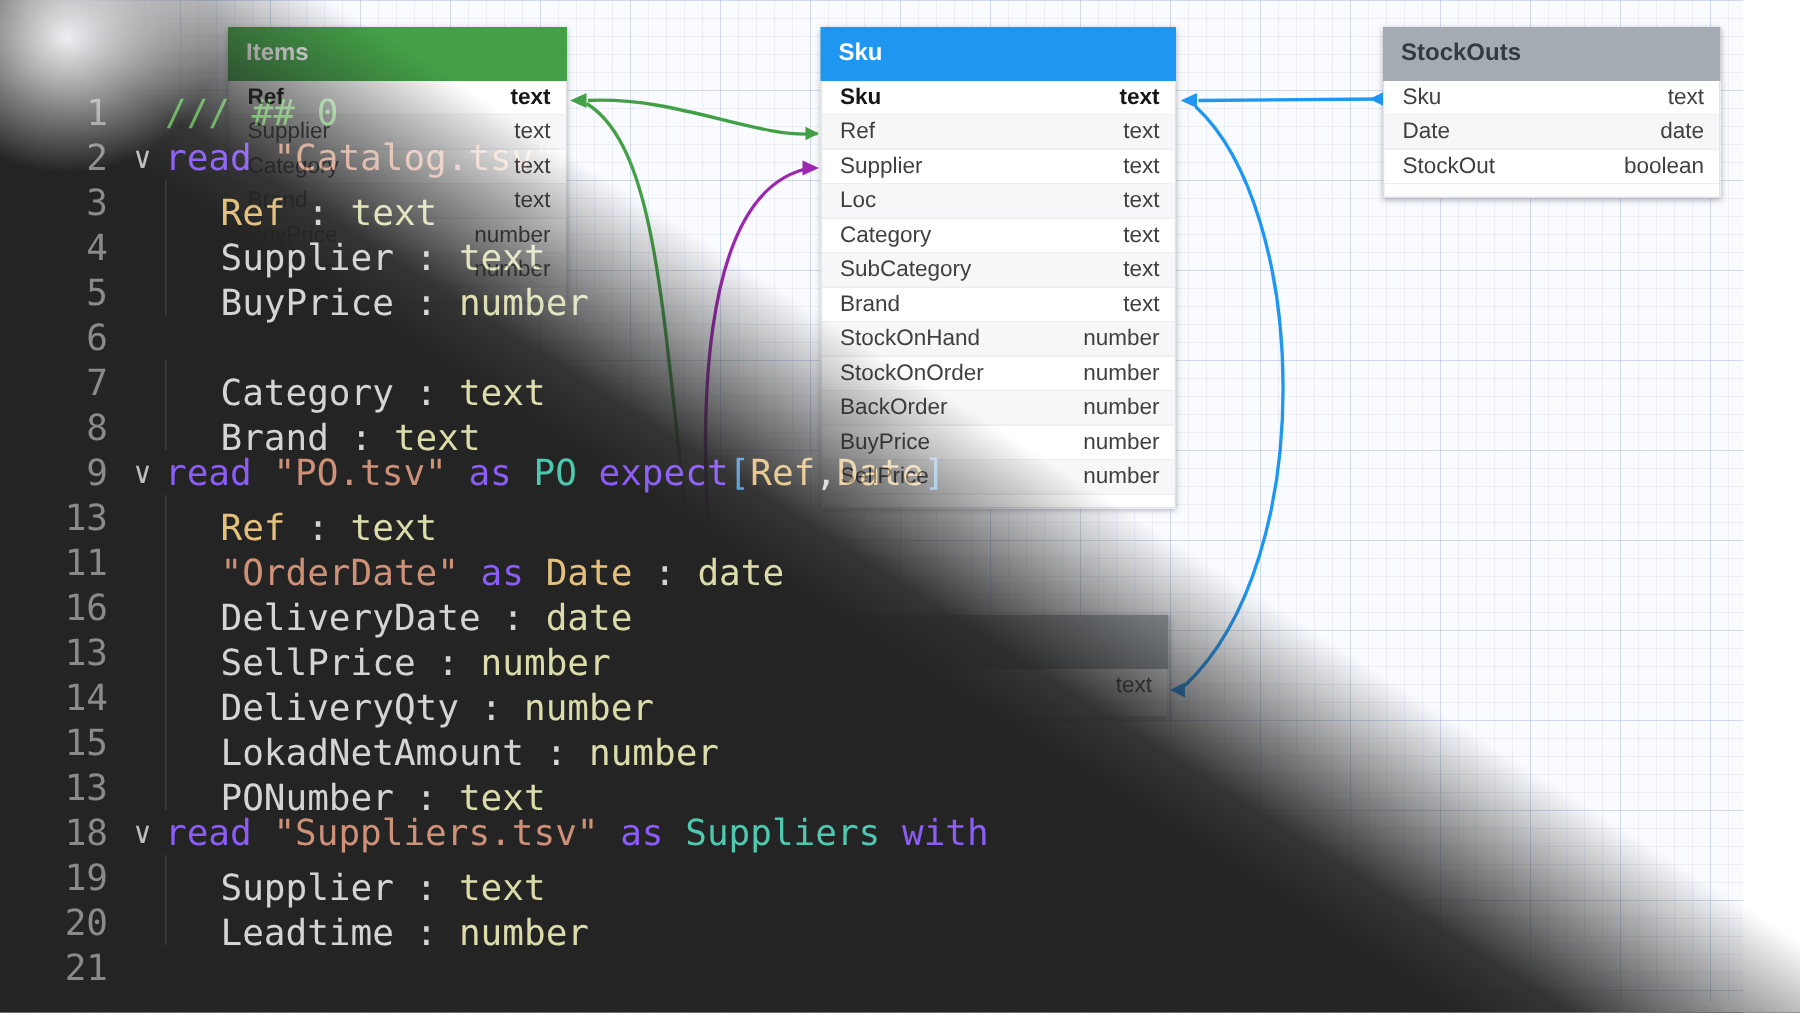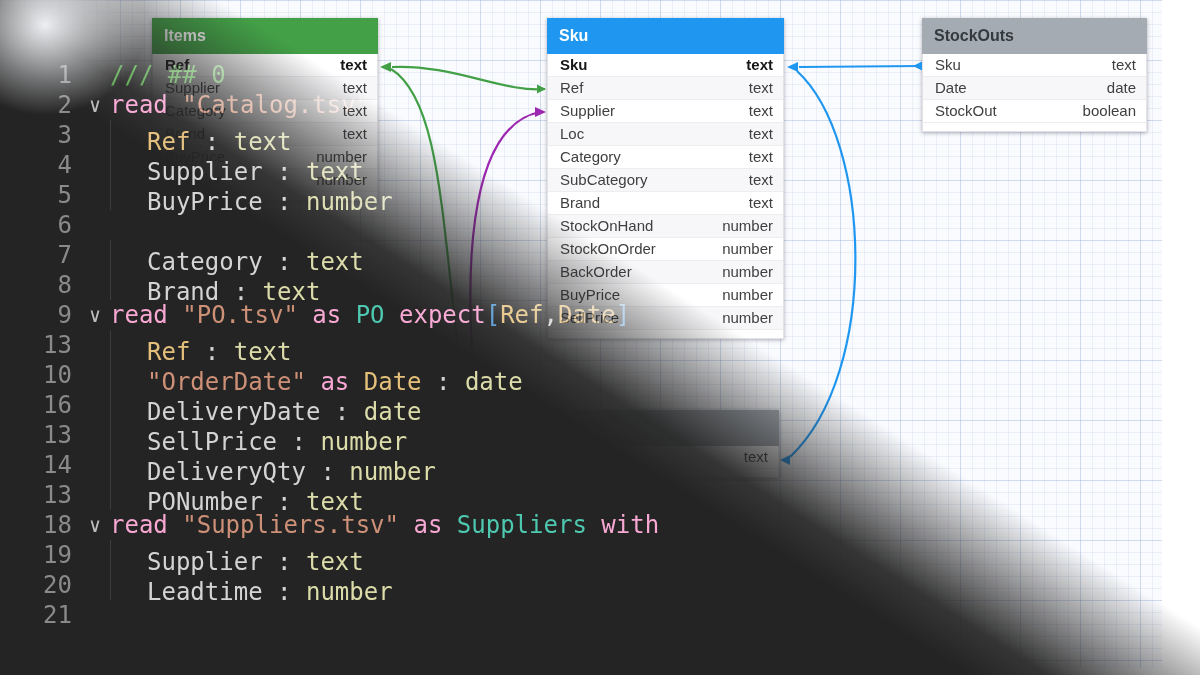--- a/index.html
+++ b/index.html
@@ -36,21 +36,21 @@
   
   .editor{position:absolute;inset:0;background:#242424;color:#d4d4d4;
     font-family:"DejaVu Sans Mono","Liberation Mono",monospace;font-size:24px;line-height:30px;
     -webkit-mask-image:linear-gradient(212.6deg, rgba(0,0,0,0) 43.5%, rgba(0,0,0,.92) 53.5%, #000 57%);
     mask-image:linear-gradient(212.6deg, rgba(0,0,0,0) 43.5%, rgba(0,0,0,.92) 53.5%, #000 57%);}
   .code-lines{position:absolute;left:0;top:60px;width:100%;}
   .cl{display:flex;height:30px;white-space:pre;}
   .ln{display:inline-block;width:72px;text-align:right;padding-right:8px;color:#8a8a8a;flex:none;}
   .fold{display:inline-block;width:30px;text-align:center;color:#bdbdbd;font-size:20px;flex:none;}
   .ind{display:inline-block;width:36px;height:30px;border-left:1px solid #3c3c3c;flex:none;}
-  .tok-c{color:#57a64a;} .tok-k{color:#f9a8d4;} .tok-s{color:#ce9178;}
+  .tok-c{color:#57a64a;} .tok-k{color:#8b5cf6;} .tok-s{color:#ce9178;}
   .tok-t{color:#4ec9b0;} .tok-f{color:#d4d4d4;} .tok-y{color:#dcdcaa;}
   .tok-g{color:#e5c07b;} .tok-p{color:#d4d4d4;} .tok-b{color:#569cd6;}
 
   .corner-haze{position:absolute;left:-55px;top:-65px;width:200px;height:180px;border-radius:50%;
     background:radial-gradient(closest-side, rgba(246,248,251,.95), rgba(246,248,251,0));pointer-events:none;}
 </style>
 </head>
 <body>
 
 <div class="stage">
@@ -197,24 +197,25 @@
         <div class="cl"><span class="ln">1</span><span class="fold"></span><span><span class="tok-c">/// ## 0</span></span></div>
         <div class="cl"><span class="ln">2</span><span class="fold">∨</span><span><span class="tok-k">read</span><span class="tok-p"> </span><span class="tok-s">"Catalog.tsv"</span><span class="tok-p"> </span><span class="tok-k">as</span><span class="tok-p"> </span><span class="tok-t">Items</span><span class="tok-p"> </span><span class="tok-k">with</span></span></div>
         <div class="cl"><span class="ln">3</span><span class="fold"></span><span><span class="ind"></span><span class="tok-g">Ref</span><span class="tok-p"> : </span><span class="tok-y">text</span></span></div>
         <div class="cl"><span class="ln">4</span><span class="fold"></span><span><span class="ind"></span><span class="tok-f">Supplier</span><span class="tok-p"> : </span><span class="tok-y">text</span></span></div>
         <div class="cl"><span class="ln">5</span><span class="fold"></span><span><span class="ind"></span><span class="tok-f">BuyPrice</span><span class="tok-p"> : </span><span class="tok-y">number</span></span></div>
         <div class="cl"><span class="ln">6</span><span class="fold"></span></div>
         <div class="cl"><span class="ln">7</span><span class="fold"></span><span><span class="ind"></span><span class="tok-f">Category</span><span class="tok-p"> : </span><span class="tok-y">text</span></span></div>
         <div class="cl"><span class="ln">8</span><span class="fold"></span><span><span class="ind"></span><span class="tok-f">Brand</span><span class="tok-p"> : </span><span class="tok-y">text</span></span></div>
         <div class="cl"><span class="ln">9</span><span class="fold">∨</span><span><span class="tok-k">read</span><span class="tok-p"> </span><span class="tok-s">"PO.tsv"</span><span class="tok-p"> </span><span class="tok-k">as</span><span class="tok-p"> </span><span class="tok-t">PO</span><span class="tok-p"> </span><span class="tok-k">expect</span><span class="tok-b">[</span><span class="tok-g">Ref</span><span class="tok-p">,</span><span class="tok-g">Date</span><span class="tok-b">]</span></span></div>
         <div class="cl"><span class="ln">13</span><span class="fold"></span><span><span class="ind"></span><span class="tok-g">Ref</span><span class="tok-p"> : </span><span class="tok-y">text</span></span></div>
-        <div class="cl"><span class="ln">10</span><span class="fold"></span><span><span class="ind"></span><span class="tok-s">"OrderDate"</span><span class="tok-p"> </span><span class="tok-k">as</span><span class="tok-p"> </span><span class="tok-g">Date</span><span class="tok-p"> : </span><span class="tok-y">date</span></span></div>
+        <div class="cl"><span class="ln">11</span><span class="fold"></span><span><span class="ind"></span><span class="tok-s">"OrderDate"</span><span class="tok-p"> </span><span class="tok-k">as</span><span class="tok-p"> </span><span class="tok-g">Date</span><span class="tok-p"> : </span><span class="tok-y">date</span></span></div>
         <div class="cl"><span class="ln">16</span><span class="fold"></span><span><span class="ind"></span><span class="tok-f">DeliveryDate</span><span class="tok-p"> : </span><span class="tok-y">date</span></span></div>
         <div class="cl"><span class="ln">13</span><span class="fold"></span><span><span class="ind"></span><span class="tok-f">SellPrice</span><span class="tok-p"> : </span><span class="tok-y">number</span></span></div>
         <div class="cl"><span class="ln">14</span><span class="fold"></span><span><span class="ind"></span><span class="tok-f">DeliveryQty</span><span class="tok-p"> : </span><span class="tok-y">number</span></span></div>
+        <div class="cl"><span class="ln">15</span><span class="fold"></span><span><span class="ind"></span><span class="tok-f">LokadNetAmount</span><span class="tok-p"> : </span><span class="tok-y">number</span></span></div>
         <div class="cl"><span class="ln">13</span><span class="fold"></span><span><span class="ind"></span><span class="tok-f">PONumber</span><span class="tok-p"> : </span><span class="tok-y">text</span></span></div>
         <div class="cl"><span class="ln">18</span><span class="fold">∨</span><span><span class="tok-k">read</span><span class="tok-p"> </span><span class="tok-s">"Suppliers.tsv"</span><span class="tok-p"> </span><span class="tok-k">as</span><span class="tok-p"> </span><span class="tok-t">Suppliers</span><span class="tok-p"> </span><span class="tok-k">with</span></span></div>
         <div class="cl"><span class="ln">19</span><span class="fold"></span><span><span class="ind"></span><span class="tok-f">Supplier</span><span class="tok-p"> : </span><span class="tok-y">text</span></span></div>
         <div class="cl"><span class="ln">20</span><span class="fold"></span><span><span class="ind"></span><span class="tok-f">Leadtime</span><span class="tok-p"> : </span><span class="tok-y">number</span></span></div>
         <div class="cl"><span class="ln">21</span><span class="fold"></span><span></span></div>
       </div>
   </div>
 
   <div class="corner-haze"></div>
 </div>

